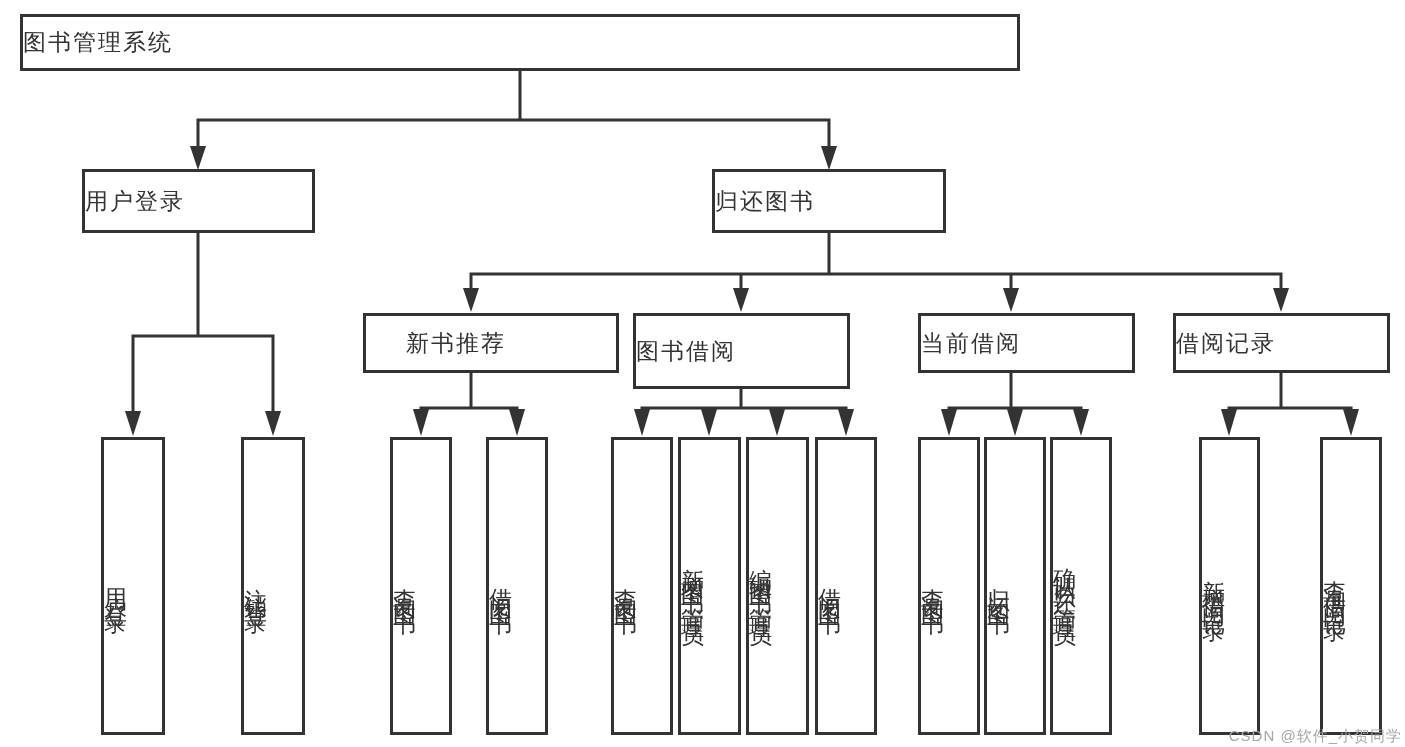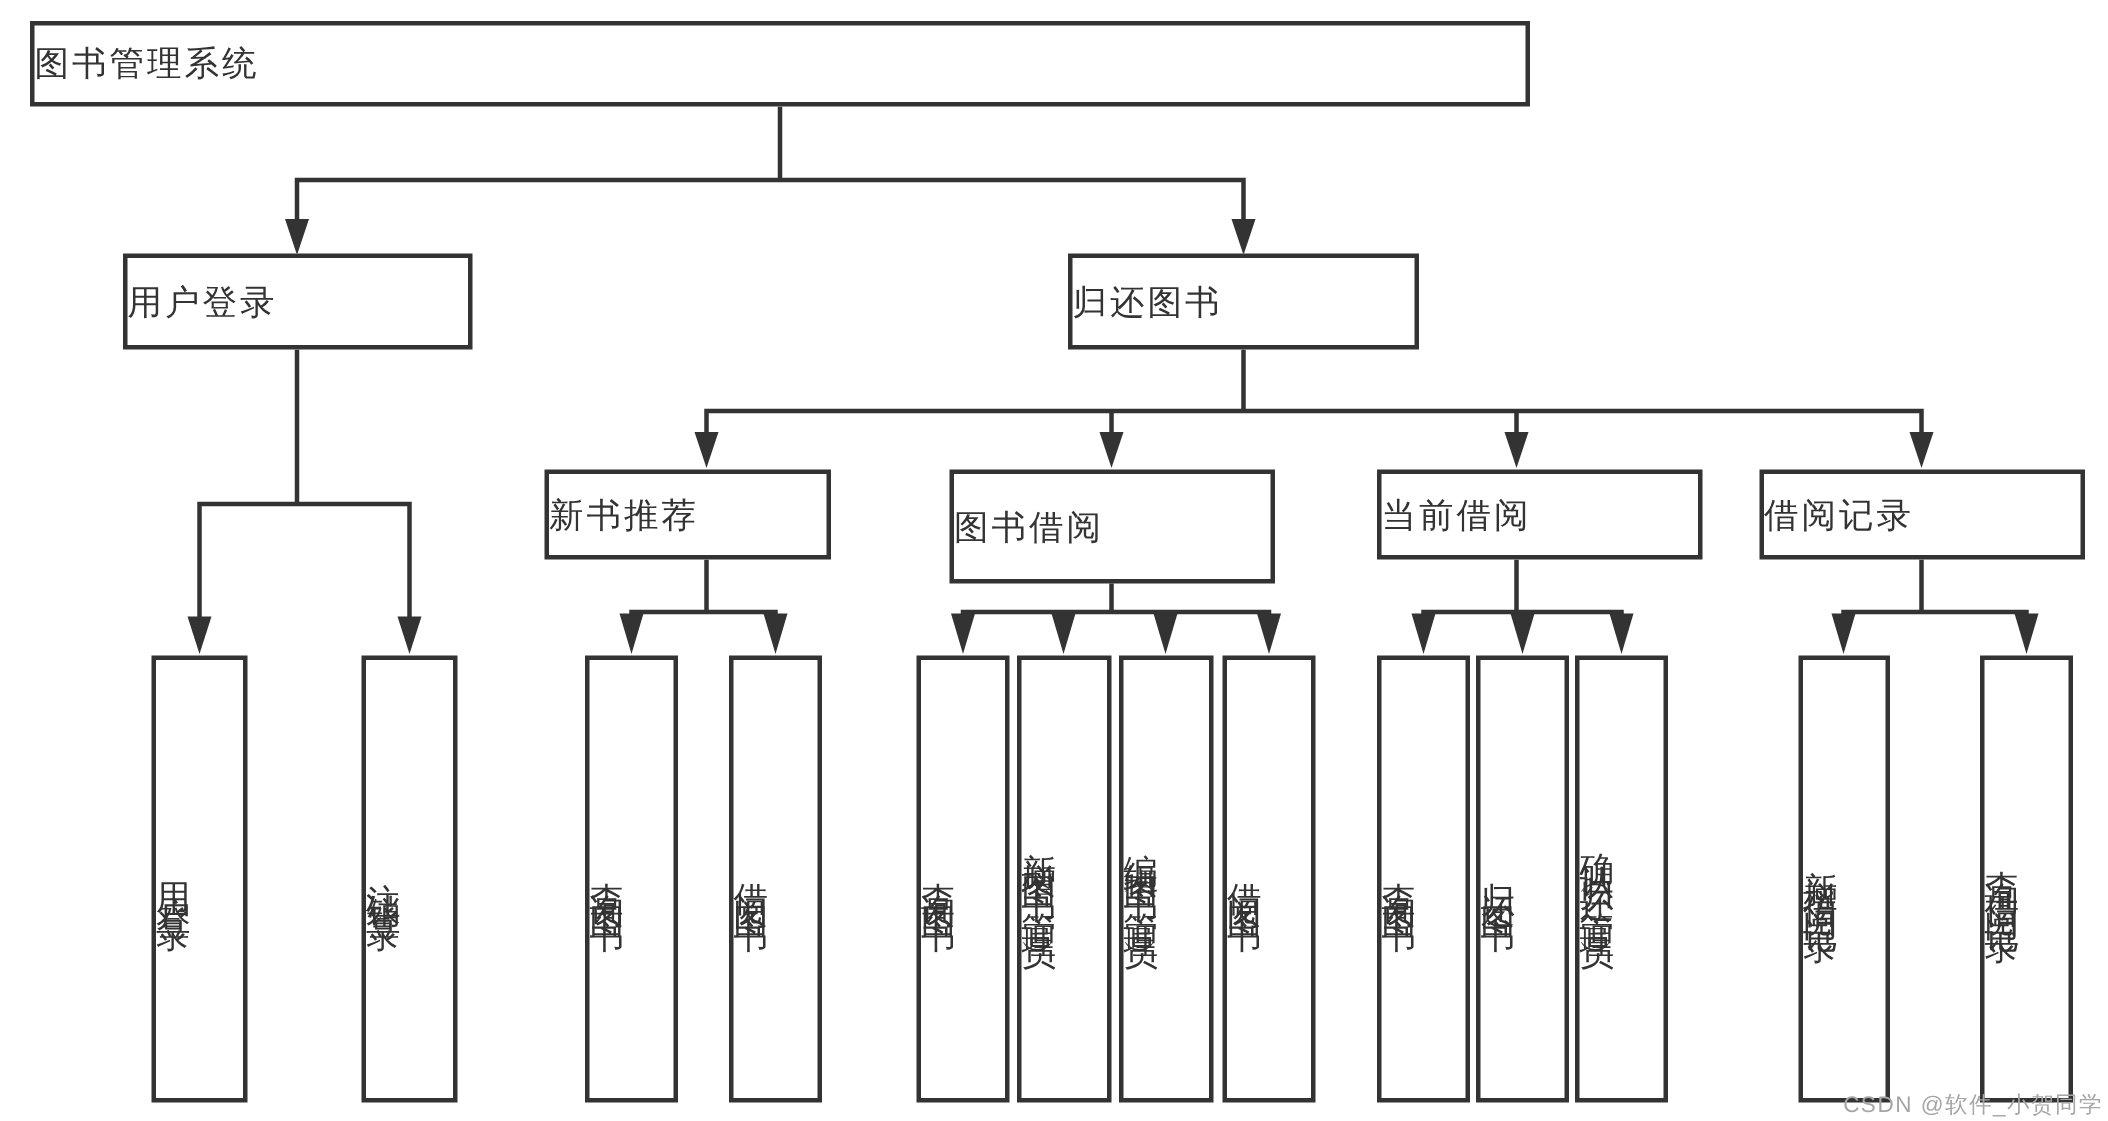--- a/index.html
+++ b/index.html
@@ -104,21 +104,21 @@
     <span class="hlabel">图书管理系统</span>
   </div>
 
   <div class="box" style="left:82px; top:169px; width:233px; height:64px;">
     <span class="hlabel">用户登录</span>
   </div>
   <div class="box" style="left:712px; top:169px; width:234px; height:64px;">
     <span class="hlabel">归还图书</span>
   </div>
 
-  <div class="box" style="left:363px; top:313px; width:191px; height:60px;">
+  <div class="box" style="left:363px; top:313px; width:256px; height:60px;padding-left:40px;">
     <span class="hlabel">新书推荐</span>
   </div>
   <div class="box" style="left:633px; top:313px; width:217px; height:76px;">
     <span class="hlabel">图书借阅</span>
   </div>
   <div class="box" style="left:903px; top:313px; width:217px; height:60px;margin-left:15px;">
     <span class="hlabel">当前借阅</span>
   </div>
   <div class="box" style="left:1173px; top:313px; width:217px; height:60px;">
     <span class="hlabel">借阅记录</span>

